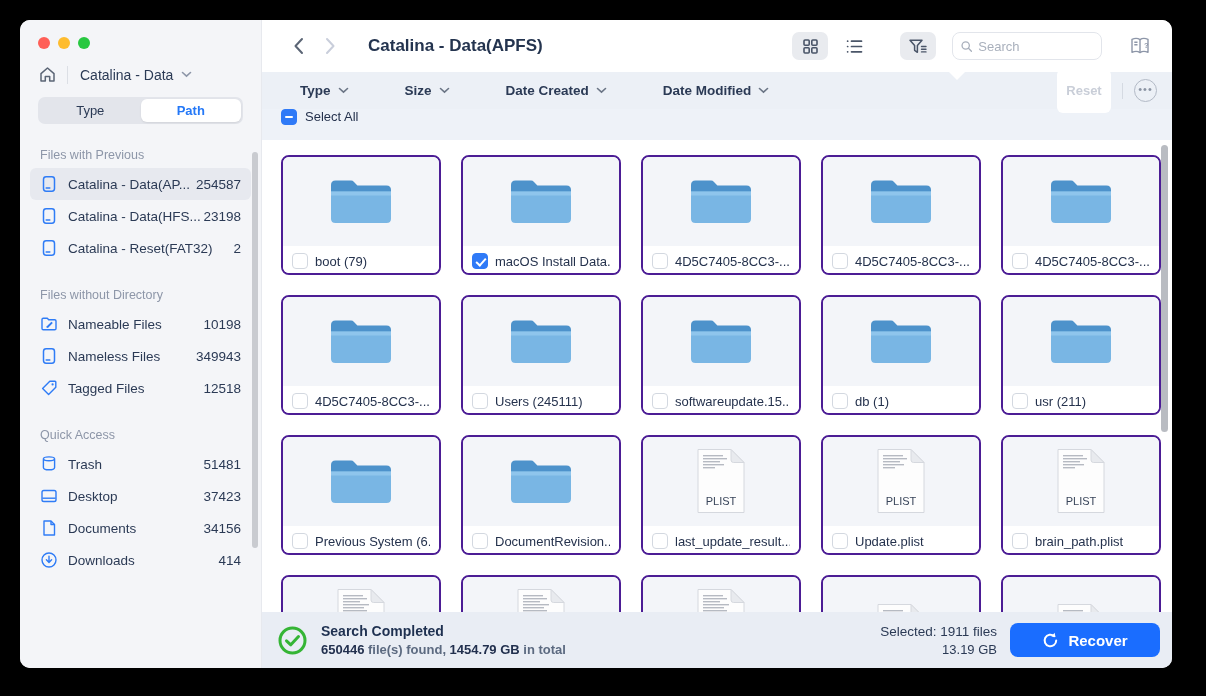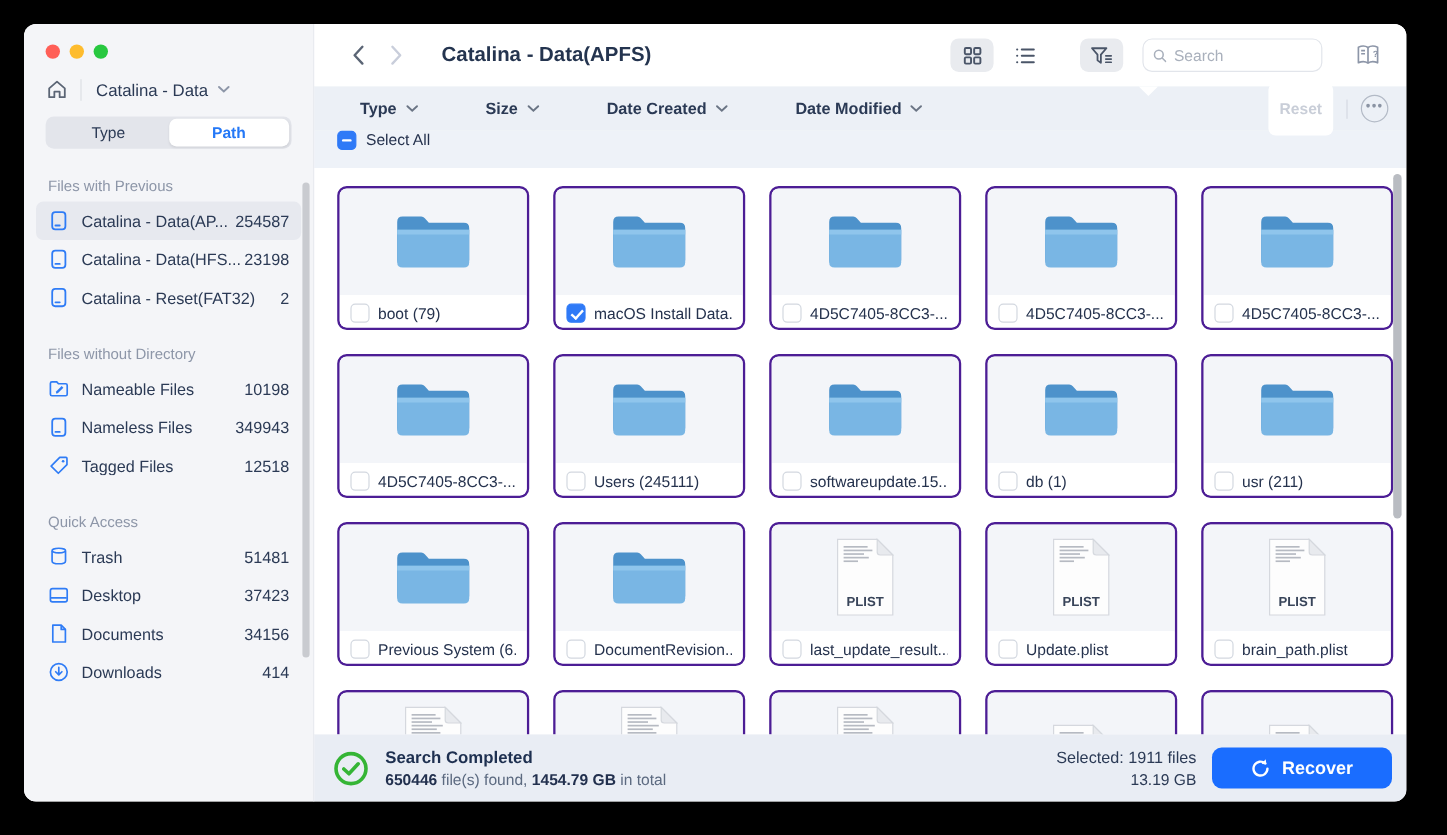--- a/index.html
+++ b/index.html
@@ -53,32 +53,32 @@
   .select-bar { height:31px; background:#eef2f8; display:flex; align-items:flex-start; padding-left:19px; }
   .checkbox { width:16px; height:16px; border-radius:4px; border:1.5px solid #d3d8e0; background:#fff; position:relative; flex:0 0 16px; }
   .checkbox.checked, .checkbox.indet { background:#2f7af7; border-color:#2f7af7; }
   .checkbox.checked::after { content:""; position:absolute; left:4.5px; top:1.5px; width:4px; height:8px; border:solid #fff; border-width:0 2px 2px 0; transform:rotate(42deg); }
   .checkbox.indet::after { content:""; position:absolute; left:3px; top:6px; width:8px; height:2.2px; border-radius:1px; background:#fff; }
   .select-label { font-size:13px; color:#25324d; margin-left:8px; }
 
   .content { flex:1; background:#fff; overflow:hidden; padding:15px 0 0 19px; }
   .grid { display:grid; grid-template-columns:repeat(5,160px); column-gap:20px; row-gap:20px; }
   .card { width:160px; height:120px; border:2px solid #4c1d95; border-radius:8px; overflow:hidden; background:#fff; }
-  .card-icon-area { height:89px; background:#f3f5f9; display:flex; align-items:flex-start; justify-content:center;font-weight:bold; }
+  .card-icon-area { height:89px; background:#f3f5f9; display:flex; align-items:flex-start; justify-content:center; }
   .file-icon { display:inline-flex; margin-top:18px; }
   .file-icon.is-plist, .file-icon.is-doc { margin-top:11px; }
   .file-icon.low { margin-top:26px; }
   .card-label-row { height:30px; display:flex; align-items:center; padding:0 9px; background:#fff; }
   .card-label { font-size:13px; color:#25324d; margin-left:7px; white-space:nowrap; overflow:hidden; }
   .main-scrollbar { position:absolute; right:4px; top:125px; width:7px; height:287px; border-radius:4px; background:#b9bcc2; }
 
   .status-bar { height:56px; background:#e9edf4; display:flex; align-items:center; padding:0 12px 0 16px; }
   .status-text { margin-left:14px; }
   .status-title { font-size:14px; font-weight:700; color:#1e3050; }
-  .status-sub { font-size:13px; color:#5c6a80; margin-top:3px; }
+  .status-sub { font-size:13px; color:#5c6a80; margin-top:3px;font-weight:bold; }
   .status-sub b { color:#22304e; }
   .sel-block { margin-left:auto; text-align:right; margin-right:13px; }
   .sel-line1 { font-size:13.5px; color:#2b3a55; }
   .sel-line2 { font-size:13px; color:#2b3a55; margin-top:3px; }
   .recover-btn { width:150px; height:34px; background:#1a6dff; border-radius:8px; display:flex; align-items:center; justify-content:center; color:#fff; font-size:15px; font-weight:600; }
   .recover-btn svg { margin-right:9px; }
 </style>
 </head>
 <body>
 

